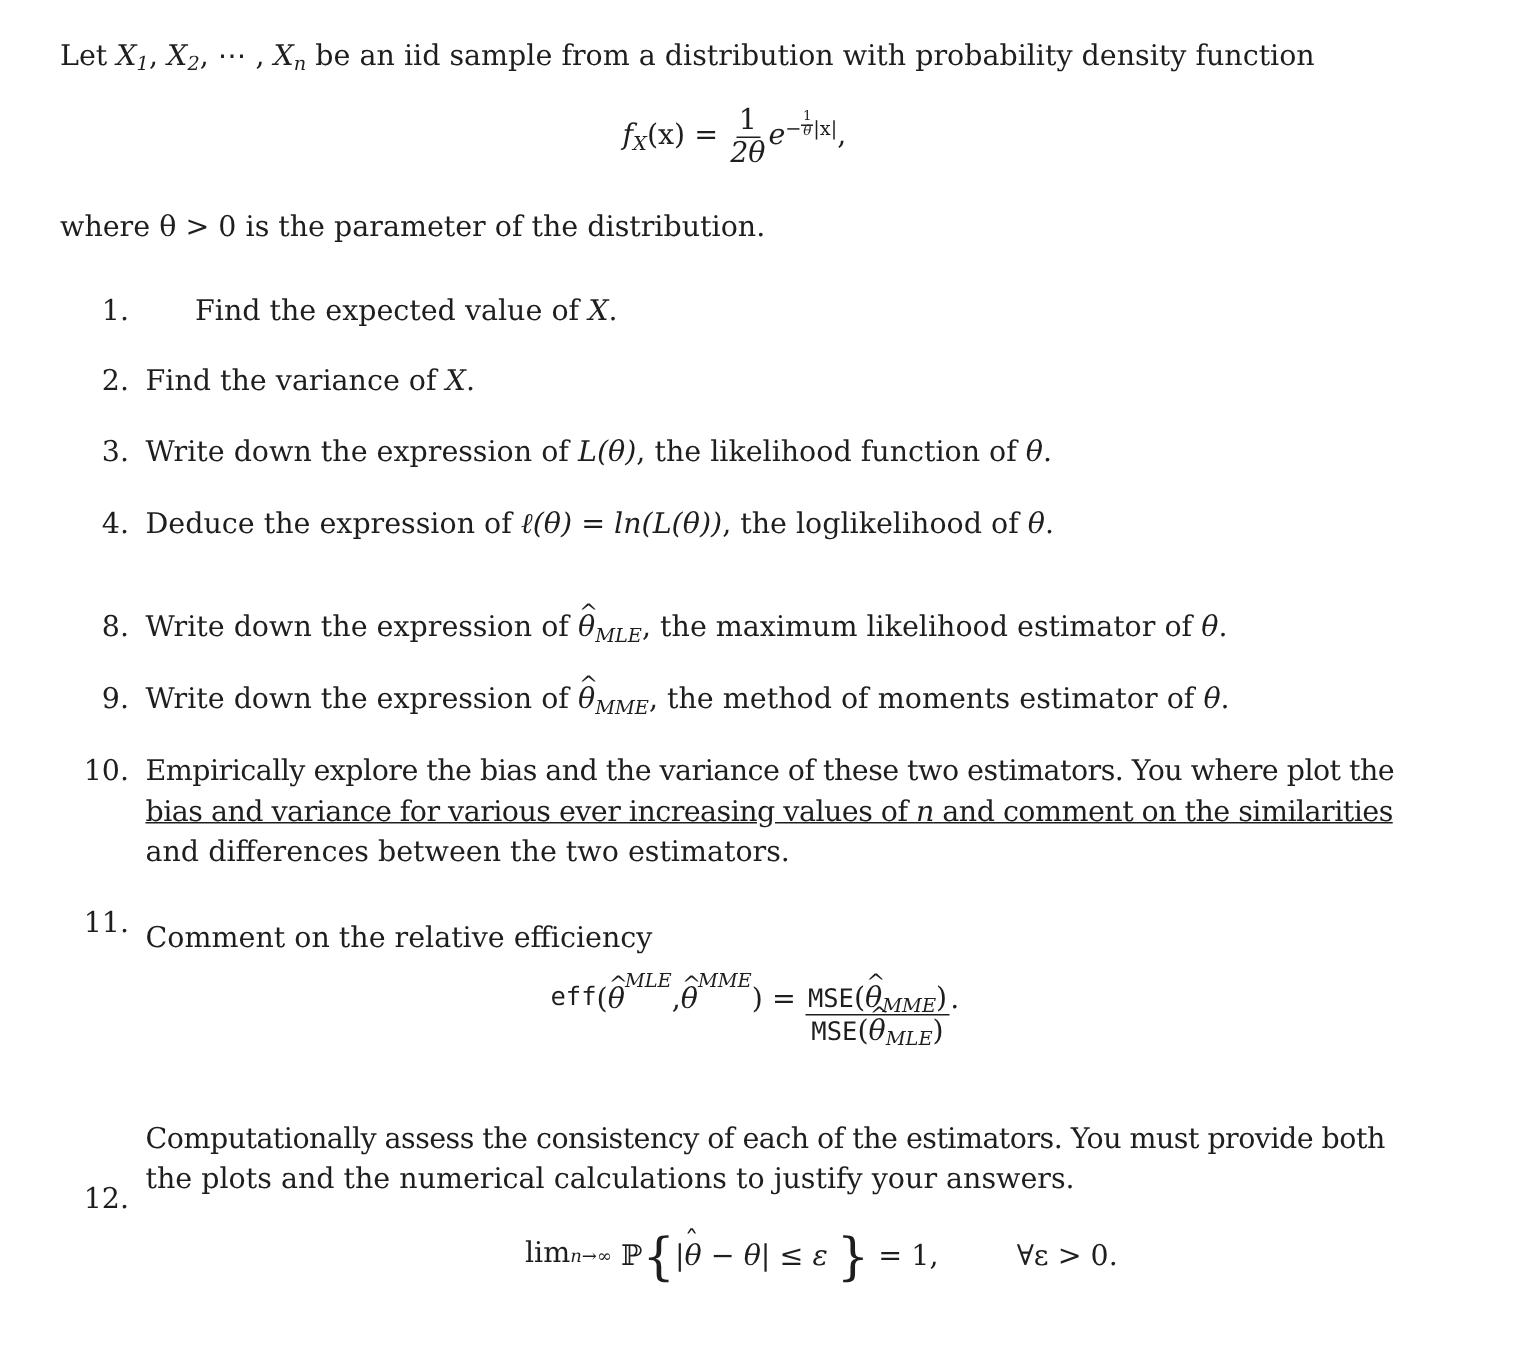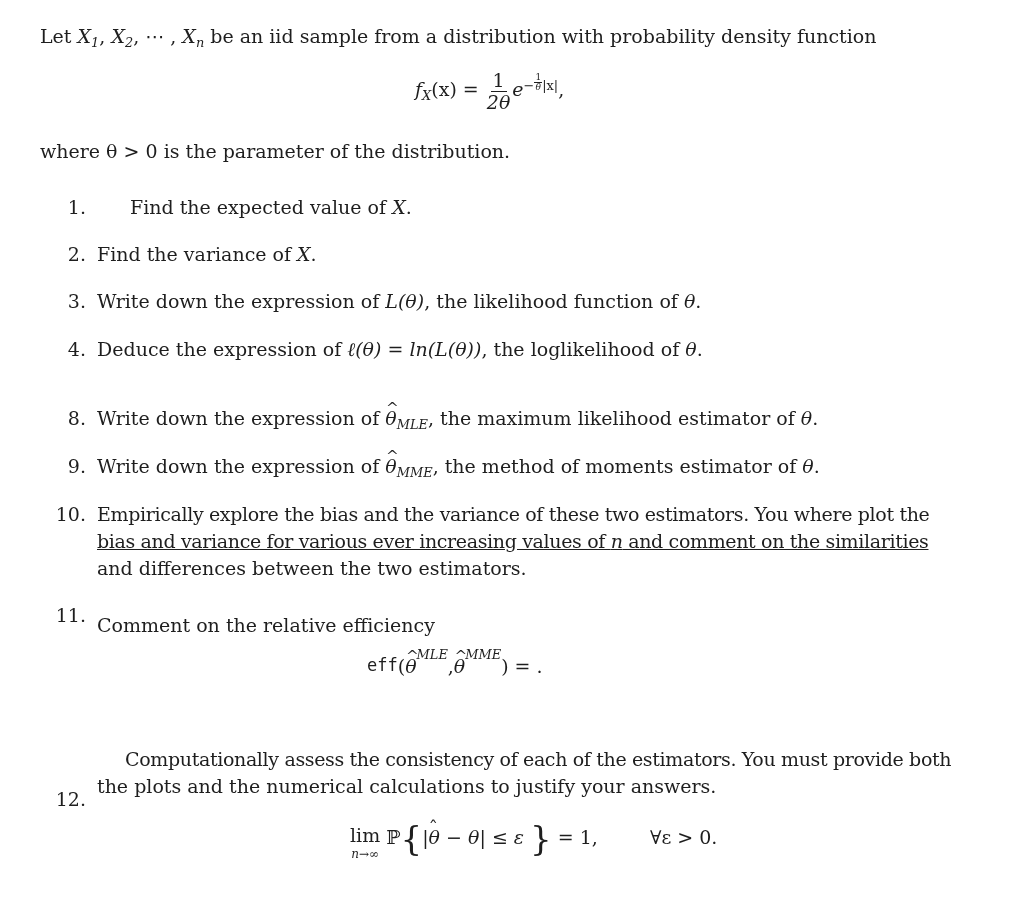--- a/index.html
+++ b/index.html
@@ -14,21 +14,21 @@
   sub { font-size:0.68em; vertical-align:-0.3em; line-height:0; }
   sup { font-size:0.68em; vertical-align:0.5em; line-height:0; }
   .num { position:absolute; text-align:right; width:40px; }
   .frac { display:inline-flex; flex-direction:column; align-items:center; vertical-align:middle; line-height:1.1; }
   .frac .top { border-bottom:1.6px solid #1e1e1e; padding:0 2px; }
   .frac .bot { padding:0 2px; }
   .hat { position:relative; display:inline-block; }
   .hat::before { content:"^"; position:absolute; top:-0.55em; left:0.05em; font-size:0.8em; font-style:normal; }
   .wide-hat::before { content:"\2C6"; position:absolute; top:-0.45em; left:0.0em; font-size:1em; font-style:normal; }
   .wide-hat { position:relative; display:inline-block; }
-  .limstack { display:inline-flex; flex-direction:column; align-items:center; vertical-align:top; line-height:1; }
+  .limstack { display:inline-flex; flex-direction:row; align-items:center; vertical-align:top; line-height:1; }
   .limstack .lo { font-size:12px; margin-top:3px; }
   .bigbrace { font-size:34px; vertical-align:-6px; line-height:0; }
   .sup-frac { display:inline-flex; flex-direction:column; align-items:center; font-size:9px; line-height:1; vertical-align:10px; }
   .sup-frac .t { border-bottom:1px solid #1e1e1e; padding:0 1px; }
 </style>
 </head>
 <body>
 
 <div class="abs" style="left:40px; top:25px;">
   <span>Let </span><span class="it"><span>X</span><sub>1</sub></span>, <span class="it"><span>X</span><sub>2</sub></span>, ⋯ , <span class="it"><span>X</span><sub class="it">n</sub></span><span> be an iid sample from a distribution with probability density function</span>
@@ -90,26 +90,30 @@
 
 <div class="abs" style="left:367px; top:655px; display:flex; align-items:flex-start;">
   <span class="mono">eff</span>
     <span>(</span>
     <span class="it hat">θ</span>
     <sub class="it">MLE</sub>
     <span>, </span>
     <span class="it hat">θ</span>
     <sub class="it">MME</sub>
     <span style="white-space:pre;">) = </span>
+  <span class="frac">
+    <span class="top"><span class="mono">MSE</span>(<span class="it hat">θ</span><sub class="it">MME</sub>)</span>
+    <span class="bot"><span class="mono">MSE</span>(<span class="it hat">θ</span><sub class="it">MLE</sub>)</span>
+  </span>
     <span>.</span>
 </div>
 
 <div>
   <span class="num abs" style="left:46px; top:748px;margin-top:40px;">12.</span>
-  <div class="abs" style="left:97px; top:748px; letter-spacing:-0.35px;margin-left:28px;">Computationally assess the consistency of each of the estimators. You must provide both</div>
+  <div class="abs" style="left:97px; top:748px; letter-spacing:-0.35px;">Computationally assess the consistency of each of the estimators. You must provide both</div>
   <div class="abs" style="left:97px; top:775px;">the plots and the numerical calculations to justify your answers.</div>
 </div>
 
 <div class="abs" style="left:350px; top:826px;">
   <span class="limstack">
       <span>lim</span>
       <span class="lo it">n→∞</span>
     </span>
   <span>ℙ</span><span class="bigbrace">{</span><span>|</span><span class="it wide-hat">θ</span><span class="it" style="white-space:pre;"> − θ| ≤ ε </span><span class="bigbrace">}</span><span style="white-space:pre;"> = 1,</span>
   <span style="display:inline-block; width:40px;"></span>

